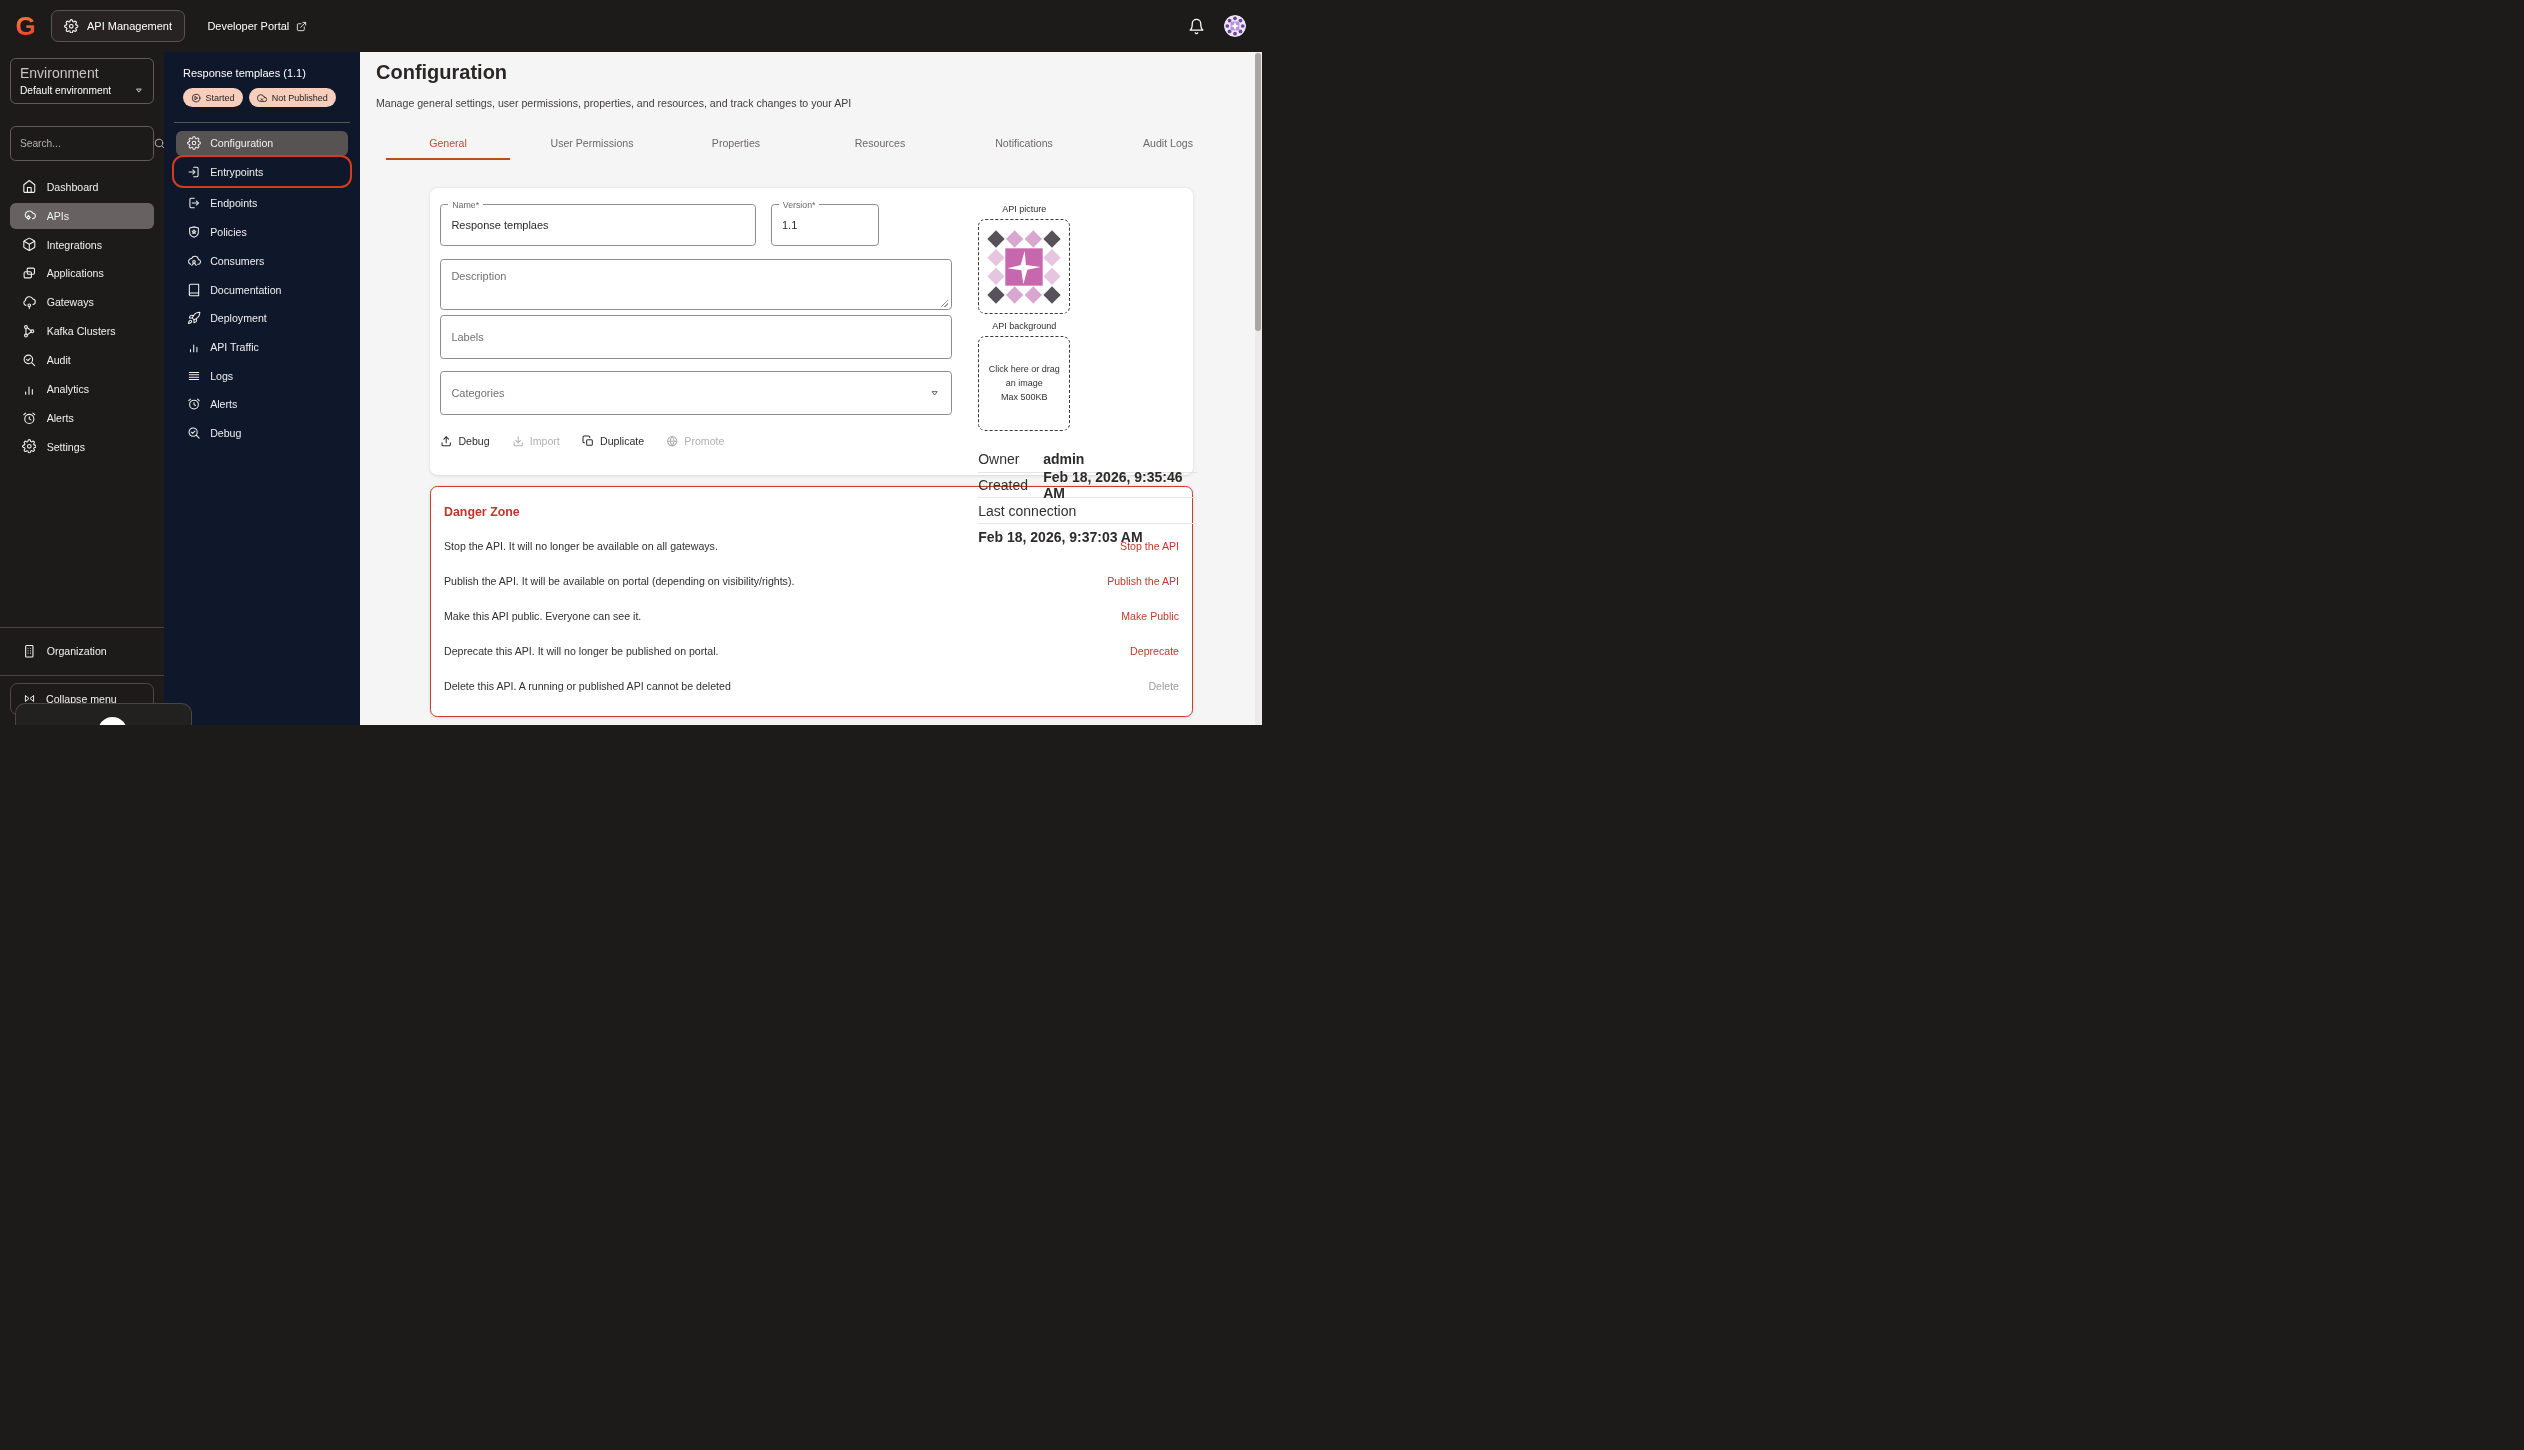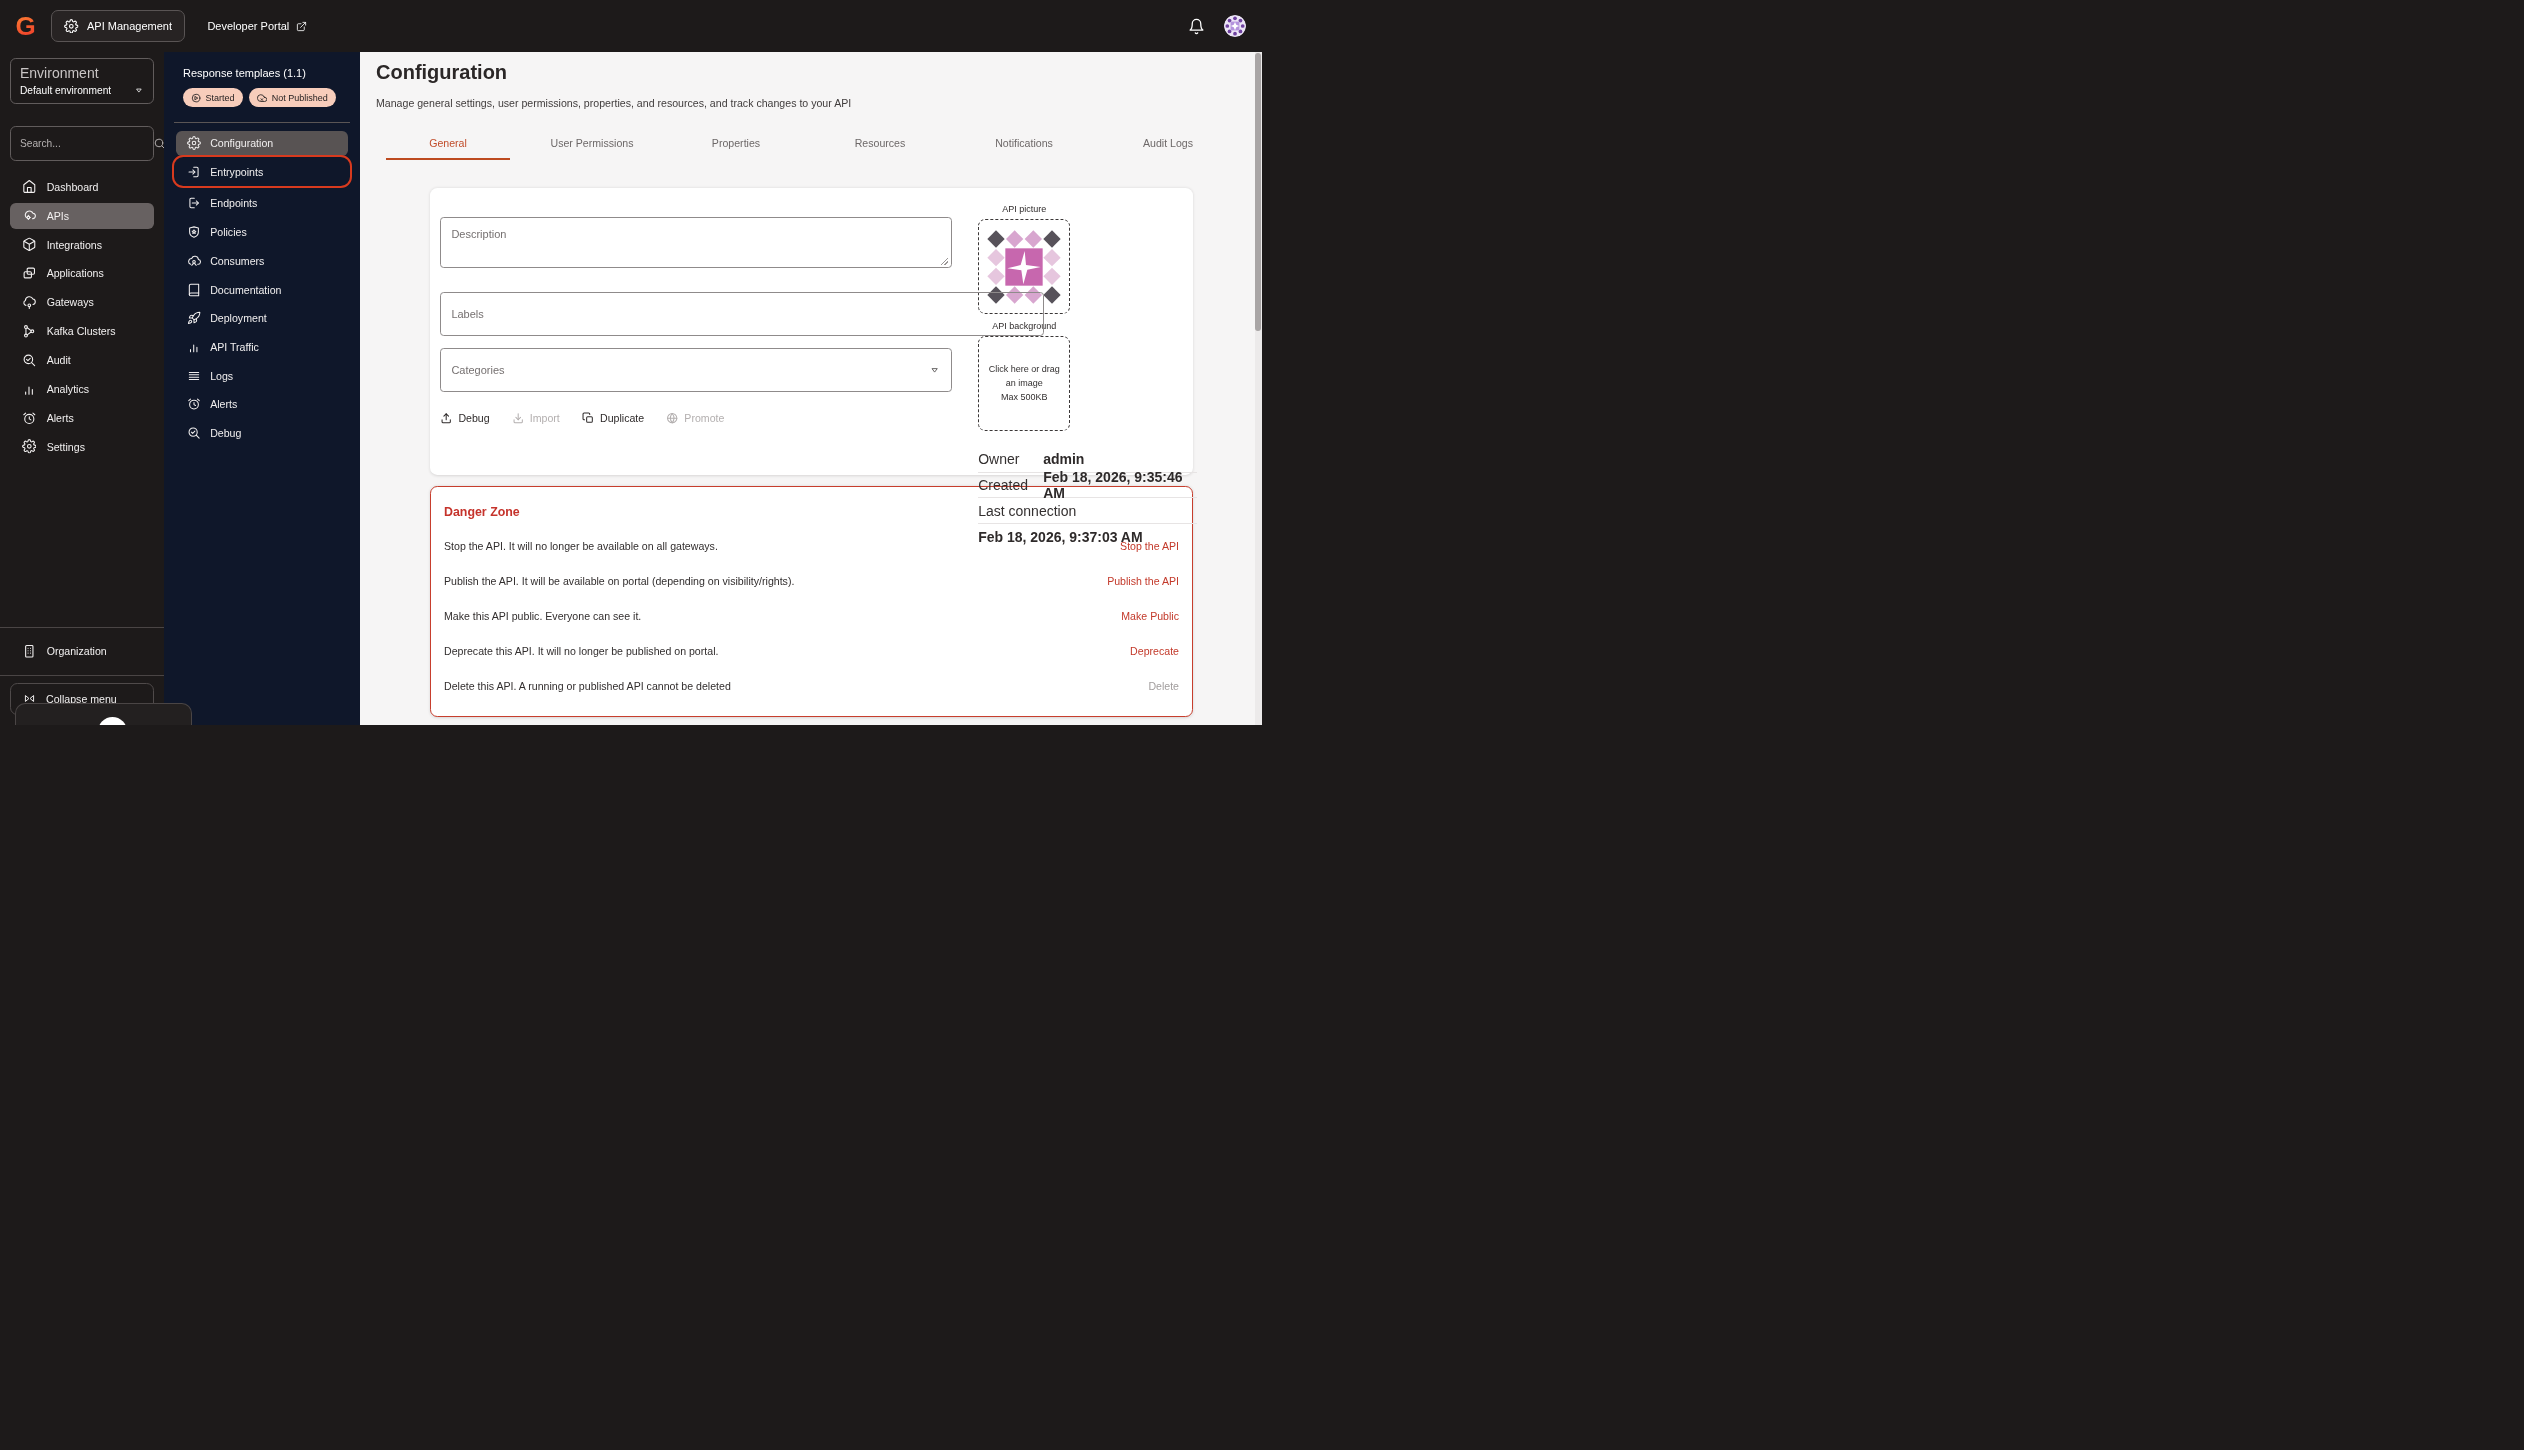--- a/index.html
+++ b/index.html
@@ -68,21 +68,21 @@
   .ofield { position:relative; border:0.7px solid #8f8b8b; border-radius:3.7px; }
   .ofield .flabel { position:absolute; top:-5.1px; left:7.3px; background:#fff; padding:0 3.7px; font-size:8.8px; color:#6b6666; }
   .ofield input, .ofield textarea { width:100%; height:100%; border:none; outline:none; background:transparent; font-family:inherit; font-size:11px; color:#2e2a2a; padding:0 10.2px; }
   .ofield textarea { resize:none; padding:10.2px; }
   .ofield input::placeholder, .ofield textarea::placeholder { color:#757070; }
   .f-name { width:316px; height:42px; }
   .f-version { width:108px; height:42px; }
   .f-desc { width:512px; height:51px; margin-top:13px; position:relative; }
   .resize-glyph { position:absolute; right:2.9px; bottom:2.2px; width:7.3px; height:7.3px;
     background:linear-gradient(135deg,transparent 45%,#9a9696 45%,#9a9696 55%,transparent 55%,transparent 70%,#9a9696 70%,#9a9696 80%,transparent 80%); }
-  .f-labels { width:604px; height:44px; margin-top:24px; }
+  .f-labels { width:512px; height:44px; margin-top:5px; }
   .f-cat { width:512px; height:44px; margin-top:11.7px; display:flex; align-items:center; justify-content:space-between; padding:0 10.2px; cursor:pointer;gap:26px; }
   .f-cat .ph { font-size:11px; color:#757070; }
   .f-cat svg { width:11.7px; height:11.7px; color:#545050; }
   .actions { display:flex; gap:22px; margin-top:20px; }
   .act { display:flex; align-items:center; gap:5.8px; font-size:10.6px; font-weight:500; color:#2e2a2a; cursor:pointer; }
   .act svg { width:12.4px; height:12.4px; stroke-width:2; }
   .act.disabled { color:#b3afaf; cursor:default; }
 
   .form-right { flex:1; margin-left:26px; }
   .pick-row { display:flex; gap:6.6px; justify-content:flex-start;flex-direction:column; }
@@ -472,20 +472,30 @@
         <div class="tab active">General</div>
         <div class="tab">User Permissions</div>
         <div class="tab">Properties</div>
         <div class="tab">Resources</div>
         <div class="tab">Notifications</div>
         <div class="tab">Audit Logs</div>
       </div>
 
       <section class="card form-card">
         <div class="form-left">
+          <div class="frow">
+            <div class="ofield f-name">
+              <span class="flabel">Name*</span>
+              <input value="Response templaes" style="">
+            </div>
+            <div class="ofield f-version">
+              <span class="flabel">Version*</span>
+              <input value="1.1" style="">
+            </div>
+          </div>
           <div class="ofield f-desc">
             <textarea placeholder="Description" style=""></textarea>
             <div class="resize-glyph"></div>
           </div>
           <div class="ofield f-labels">
             <input placeholder="Labels" style="">
           </div>
           <div class="ofield f-cat">
             <span class="ph">Categories</span>
             <svg class="ic" viewBox="0 0 16 16" width="11.7" height="11.7">

